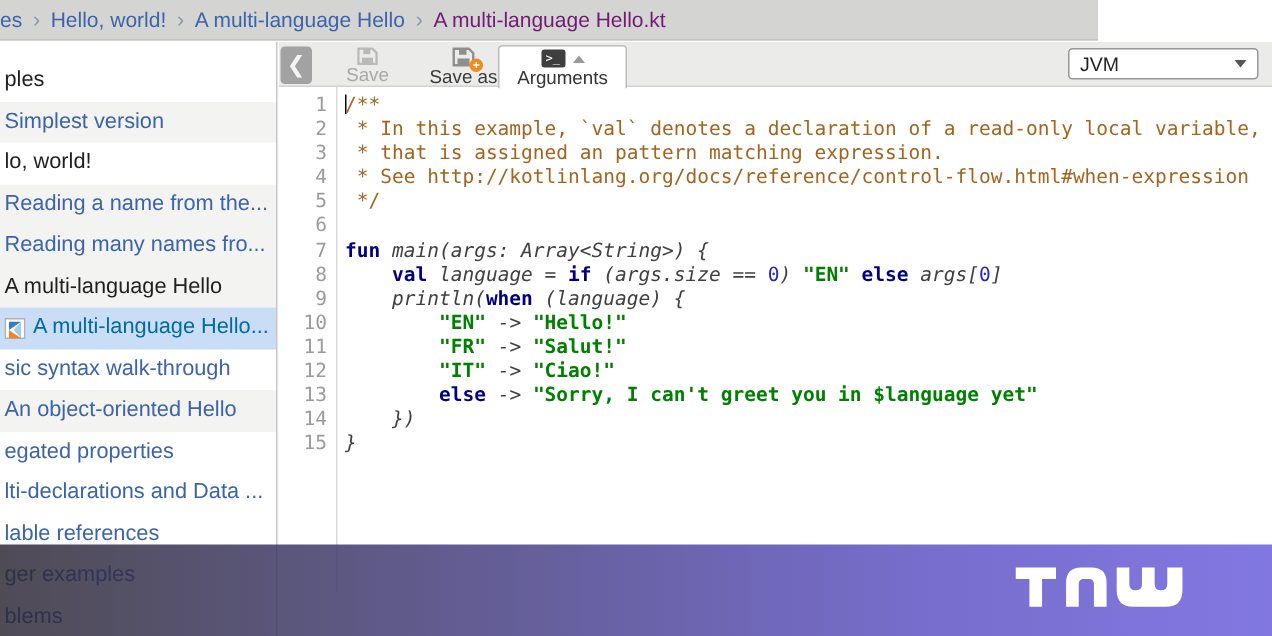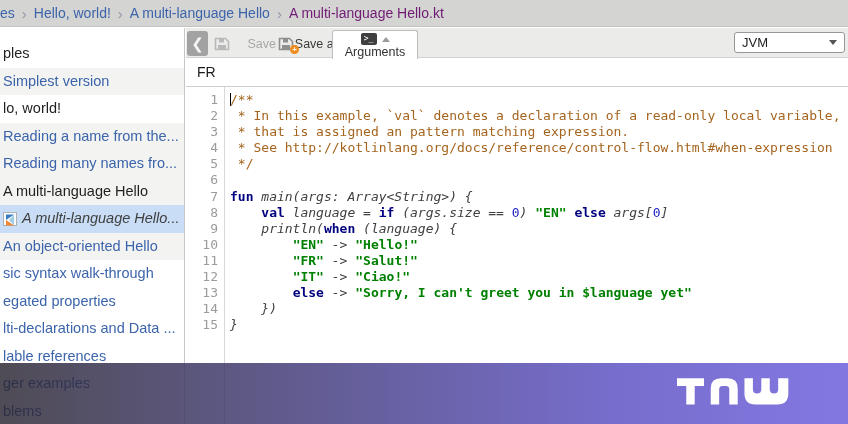--- a/index.html
+++ b/index.html
@@ -1,65 +1,65 @@
 <!DOCTYPE html>
 <html style="--accent-link: #3c64ab; --selected-item-bg: #c9def6; --keyword: #000080; --string: #008000; --comment: #a5641e; --number: #2127c4; --save-as-badge: #f08b1d; --watermark-purple: #7b6fd8;"><head>
 <meta charset="utf-8">
 <style>
   * { margin:0; padding:0; box-sizing:border-box; }
   html,body { width:848px; height:424px; background:#fff; font-family:"Liberation Sans",sans-serif; }
   .screen { position:relative; width:848px; height:424px; overflow:hidden; background:#fff; }
 
   
-  .breadcrumb { position:absolute; left:0; top:0; width:848px; height:27px;
+  .breadcrumb { position:absolute; left:0; top:0; width:732px; height:27px;
     background:#d4d4d2; border-bottom:1px solid #c3c3c1; display:flex; align-items:center;
     font-size:14px; white-space:nowrap; overflow:hidden; }
   .bc-item { color:var(--accent-link); cursor:pointer; }
   .bc-item.current { color:#701a75; cursor:default;text-align:right; }
   .bc-sep { color:#8d99ab; margin:0 7px; font-size:15px; }
 
   
   .sidebar { position:absolute; left:0; top:28px; width:185px; height:396px;
     background:#fff; border-right:1px solid #c6c6c6; padding-top:12px; overflow:hidden; }
   .sb-item { height:27.5px; line-height:27.5px; font-size:14.5px; padding-left:3px;
     color:var(--accent-link); cursor:pointer; white-space:nowrap; overflow:hidden; display:flex; align-items:center; }
   .sb-item.section { color:#1f1f1f; }
   .sb-item.group { background:#f3f3f2; }
-  .sb-item.selected { background:var(--selected-item-bg); color:#404040;font-style:italic; }
+  .sb-item.selected { background:var(--selected-item-bg); color:#0369a1; }
   .sb-item .k-icon { display:inline-block; width:14px; height:14px; margin-right:5px; flex:0 0 auto; }
 
   
   .main { position:absolute; left:186px; top:28px; width:662px; height:396px; background:#fff; }
 
   .toolbar { position:relative; height:30px; background:#ebebea; border-bottom:1px solid #d2d2d0; }
   .back-btn { position:absolute; left:1px; top:3px; width:21px; height:25px;
     background:#a2a2a2; border:none; border-radius:3px; color:#f4f4f4; cursor:pointer;
     font-size:15px; line-height:23px; text-align:center; padding:0; }
-  .tool-btn { position:absolute; top:1px; height:28px; display:flex; 
+  .tool-btn { position:absolute; top:1px; height:28px; display:flex; flex-direction:column;
     align-items:center; justify-content:space-between; padding:2px 0 1px; cursor:pointer; background:none; border:none; }
   .tool-btn .lbl { font-size:12.5px; color:#3a3a3a; line-height:12px; }
   .tool-btn.disabled .lbl { color:#a8a8a8; }
   .btn-save { left:28px; width:62px; }
   .btn-saveas { left:92px; width:62px; }
   .saveas-wrap { position:relative; width:16px; height:14px; }
   .badge { position:absolute; right:-5px; bottom:-3px; width:9px; height:9px; border-radius:50%;
     background:var(--save-as-badge); color:#fff; font-size:8px; font-weight:bold; line-height:9px; text-align:center; }
 
   .tab-args { position:absolute; left:146px; top:2px; width:86px; height:29px; z-index:3;
     background:#fff; border:1px solid #bdbdbd; border-bottom:none; border-radius:3px 3px 0 0;
     display:flex; flex-direction:column; align-items:center; justify-content:space-between;
     padding:2px 0 1px; cursor:pointer; }
   .tab-args .lbl { font-size:12.5px; color:#333; line-height:12px; }
   .tab-icon-row { display:flex; align-items:center; gap:5px; }
   .term-icon { width:16px; height:12px; background:#3f3f3f; border-radius:2px; color:#fff;
     font-family:"DejaVu Sans Mono",monospace; font-size:8px; line-height:12px; text-align:center; }
   .caret-up { width:0; height:0; border-left:4px solid transparent; border-right:4px solid transparent;
     border-bottom:5px solid #9a9a9a; }
 
-  .select-box { position:absolute; right:3px; top:4px; width:111px; height:21px;
+  .select-box { position:absolute; right:9px; top:4px; width:127px; height:21px;
     background:#fff; border:1px solid #979797; border-radius:3px; display:flex; align-items:center;
     padding:0 7px; font-size:13px; color:#222; cursor:pointer; }
   .caret-down { margin-left:auto; width:0; height:0; border-left:4px solid transparent;
     border-right:4px solid transparent; border-top:5px solid #555; }
 
   .args-row { height:29px; background:#fff; border-bottom:1px solid #cfcfcf;
     font-size:14px; color:#1a1a1a; line-height:29px; padding-left:11px; cursor:text; }
 
   
   .editor { display:flex; height:337px; background:#fff; font-family:"DejaVu Sans Mono",monospace;
@@ -120,25 +120,25 @@
       </div>
       <div class="sb-item group selected">
   <svg class="k-icon" viewBox="0 0 14 14">
     <rect x="0.5" y="0.5" width="13" height="13" fill="#fdfdfd" stroke="#b0b0b0"></rect>
     <path d="M3 2.5 L11 2.5 L3 8 Z" fill="#3b7bbf"></path>
     <path d="M3 8 L11 13.5 L3 13.5 Z" fill="#ef8532"></path>
     <path d="M11 2.5 L6 8 L11 13.5 Z" fill="#56a8d8" opacity="0.55"></path>
   </svg>
 <span>A multi-language Hello...</span>
       </div>
+      <div class="sb-item">
+        <span>sic syntax walk-through</span>
+      </div>
       <div class="sb-item group">
         <span>An object-oriented Hello</span>
-      </div>
-      <div class="sb-item">
-        <span>sic syntax walk-through</span>
       </div>
       <div class="sb-item">
         <span>egated properties</span>
       </div>
       <div class="sb-item">
         <span>lti-declarations and Data ...</span>
       </div>
       <div class="sb-item">
         <span>lable references</span>
       </div>
@@ -184,23 +184,20 @@
         </span>
         <span class="lbl">Arguments</span>
       </div>
 
       <div class="select-box">
         <span>JVM</span>
         <span class="caret-down"></span>
       </div>
     </div>
 
-    <div class="args-row">
-      <span>FR</span>
-    </div>
 
     <div class="editor">
       <div class="gutter">
           <div class="code-line">1</div>
           <div class="code-line">2</div>
           <div class="code-line">3</div>
           <div class="code-line">4</div>
           <div class="code-line">5</div>
           <div class="code-line">6</div>
           <div class="code-line">7</div>

